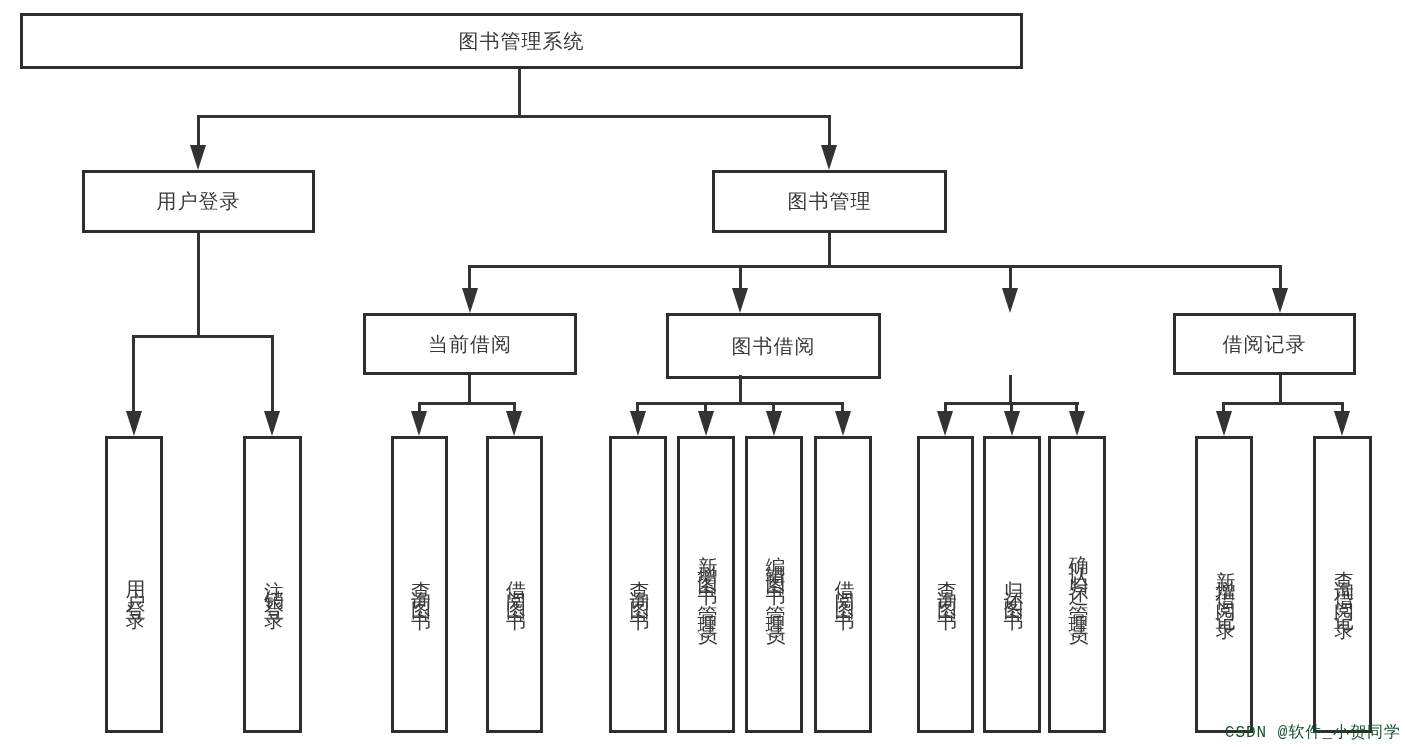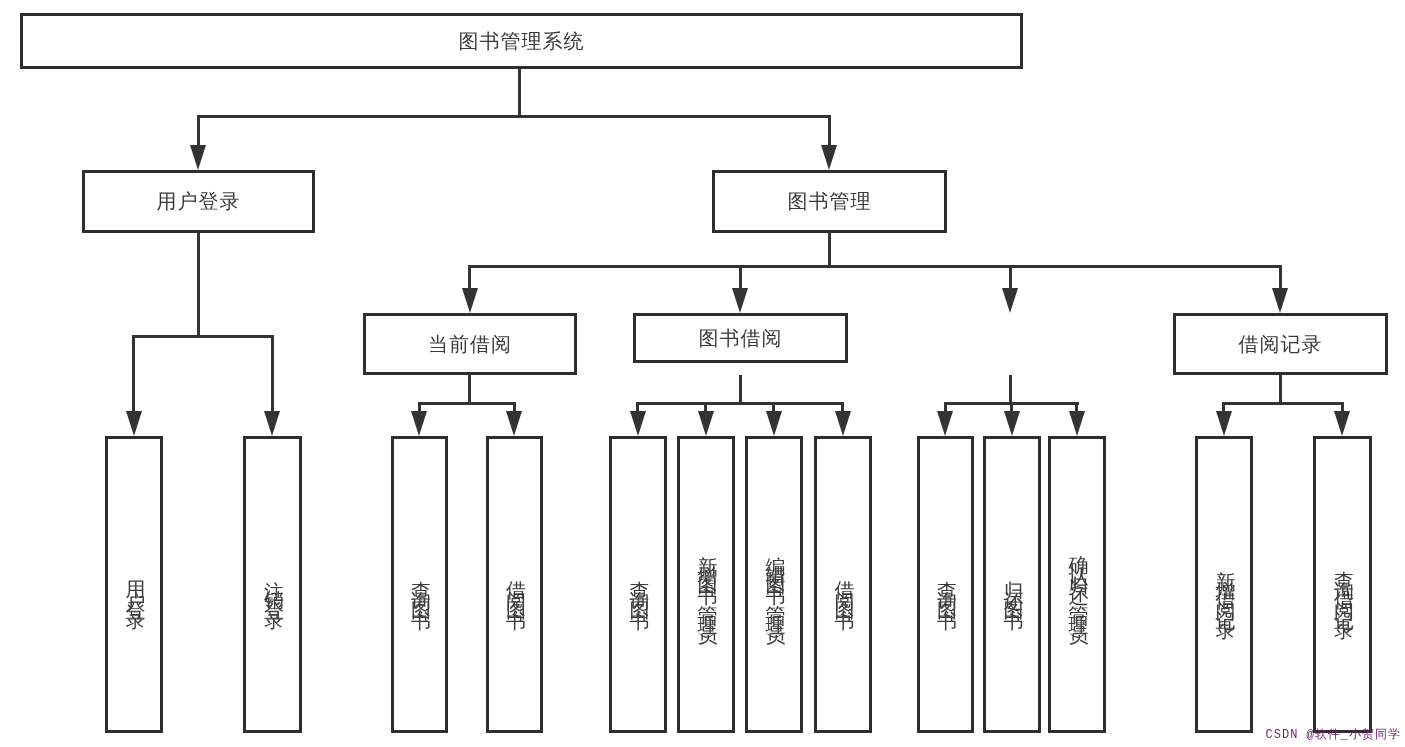--- a/index.html
+++ b/index.html
@@ -19,21 +19,21 @@
   .v,.h{position:absolute;background:#333333;}
   .v{width:3px;}
   .h{height:3px;}
   .arw{
     position:absolute;width:0;height:0;
     border-left:8px solid transparent;border-right:8px solid transparent;
     border-top:25px solid #333333;
   }
   .wm{
     position:absolute;right:4px;bottom:4px;
-    font-size:12px;color:#701a75;letter-spacing:1px;white-space:nowrap;
+    font-size:16px;color:#14532d;letter-spacing:1px;white-space:nowrap;
   }
 </style>
 </head>
 <body>
 
 <div class="stage">
 
   <div class="box" style="left:20px;top:13px;width:1003px;height:56px">
     <span>图书管理系统</span>
   </div>
@@ -41,24 +41,24 @@
   <div class="box" style="left:82px;top:170px;width:233px;height:63px">
     <span>用户登录</span>
   </div>
   <div class="box" style="left:712px;top:170px;width:235px;height:63px">
     <span>图书管理</span>
   </div>
 
   <div class="box" style="left:363px;top:313px;width:214px;height:62px">
     <span>当前借阅</span>
   </div>
-  <div class="box" style="left:633px;top:313px;width:215px;height:50px">
+  <div class="box" style="left:666px;top:313px;width:215px;height:66px">
     <span>图书借阅</span>
   </div>
-  <div class="box" style="left:1173px;top:313px;width:215px;height:62px">
+  <div class="box" style="left:1173px;top:313px;width:183px;height:62px">
     <span>借阅记录</span>
   </div>
 
   <div class="box leaf" style="left:105px;top:436px;width:58px;height:297px">
     <span>用户登录</span>
   </div>
   <div class="box leaf" style="left:243px;top:436px;width:59px;height:297px">
     <span>注销登录</span>
   </div>
 

